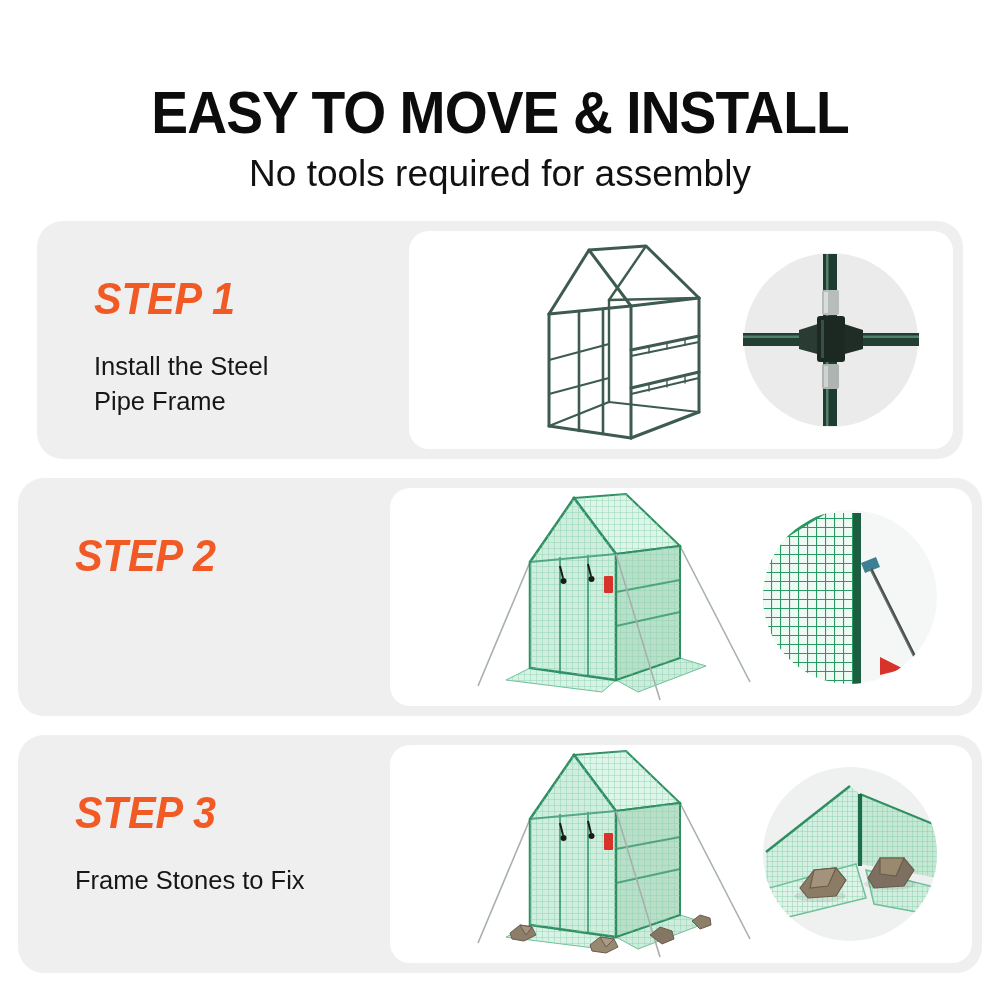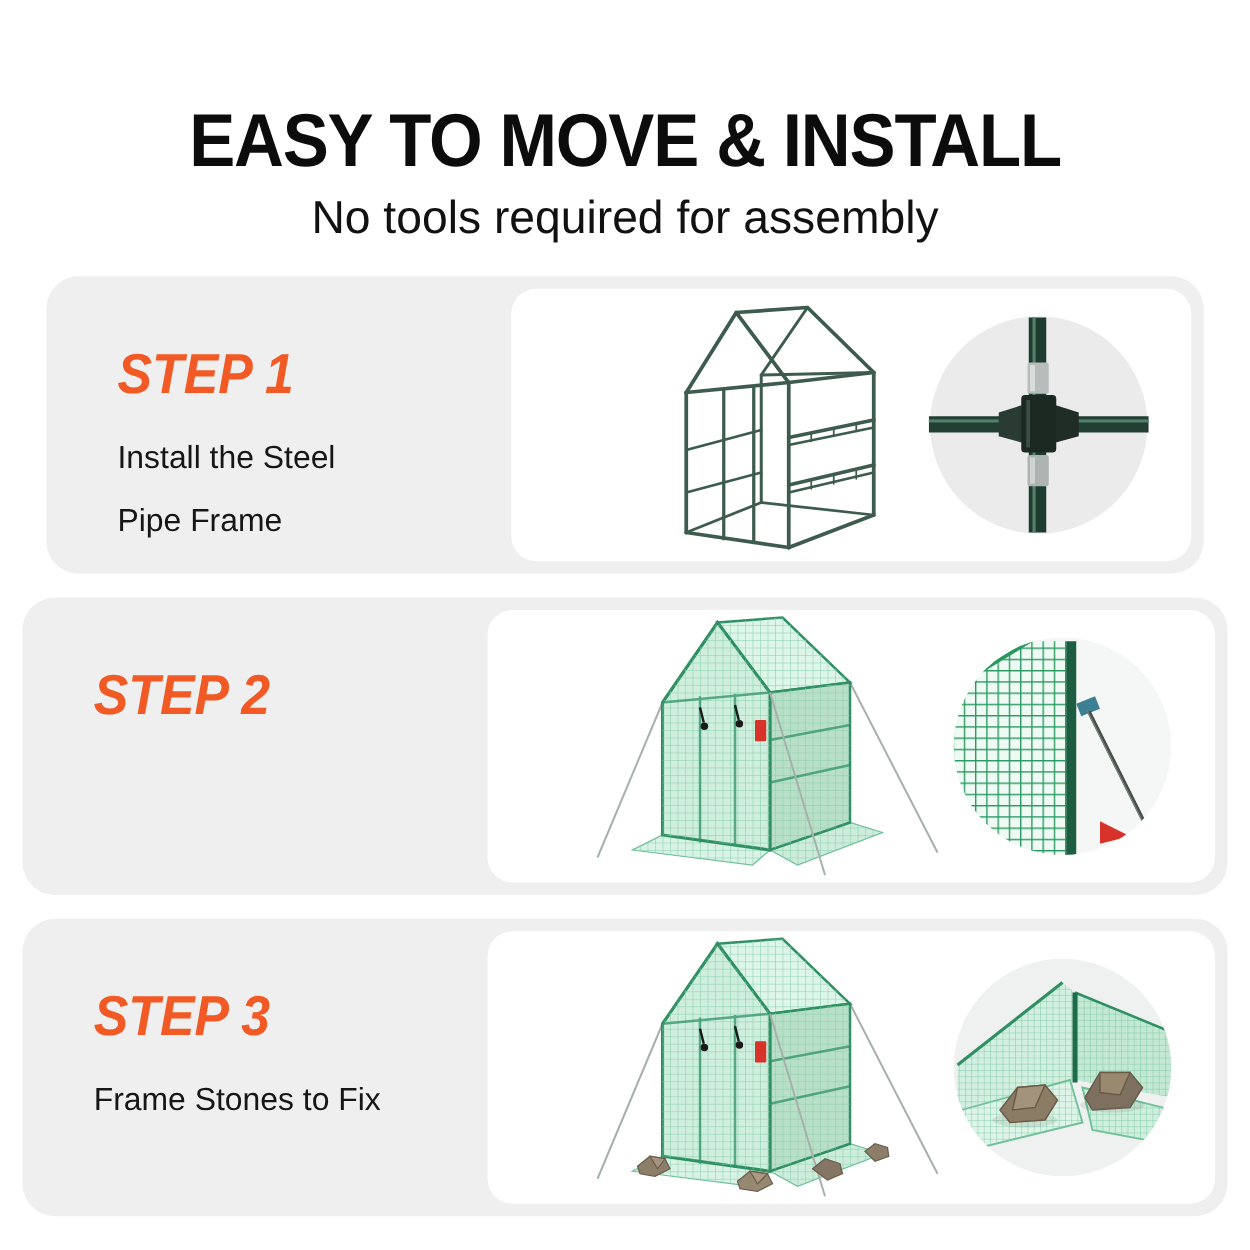--- a/index.html
+++ b/index.html
@@ -10,21 +10,21 @@
   .title{display:inline-block;margin-top:62px;font-size:60px;font-weight:bold;letter-spacing:-1px;
          color:#0c0c0c;transform:scaleX(0.92);transform-origin:center;white-space:nowrap;}
   .subtitle{margin-top:6px;font-size:37px;color:#111111;font-weight:400;}
 
   .rows{position:absolute;top:221px;left:33px;width:934px;display:flex;flex-direction:column;gap:19px;align-items:center;}
   .row{height:238px;background:#efefef;border-radius:26px;display:flex;box-sizing:border-box;}
   .row-left{width:372px;box-sizing:border-box;padding:52px 0 0 57px;}
   .step-label{display:inline-block;font-size:45px;font-weight:800;font-style:italic;color:#f15a24;
               transform:scaleX(0.92);transform-origin:left;white-space:nowrap;}
   .step-desc{margin-top:24px;font-size:25.5px;line-height:35px;color:#161616;}
-  .step-desc span{display:block;margin-top:16px;}
+  .step-desc span{display:block;}
 
   .row-card{flex:1;margin:10px 10px 10px 0;background:#ffffff;border-radius:20px;
             display:flex;align-items:center;overflow:hidden;}
   .main-illus{flex:none;}
   .frame-pos{margin-left:104px;}
   .tarp-pos{margin-left:62px;}
   .detail-circle{flex:none;margin-left:auto;margin-right:34px;}
 </style>
 </head>
 <body>

